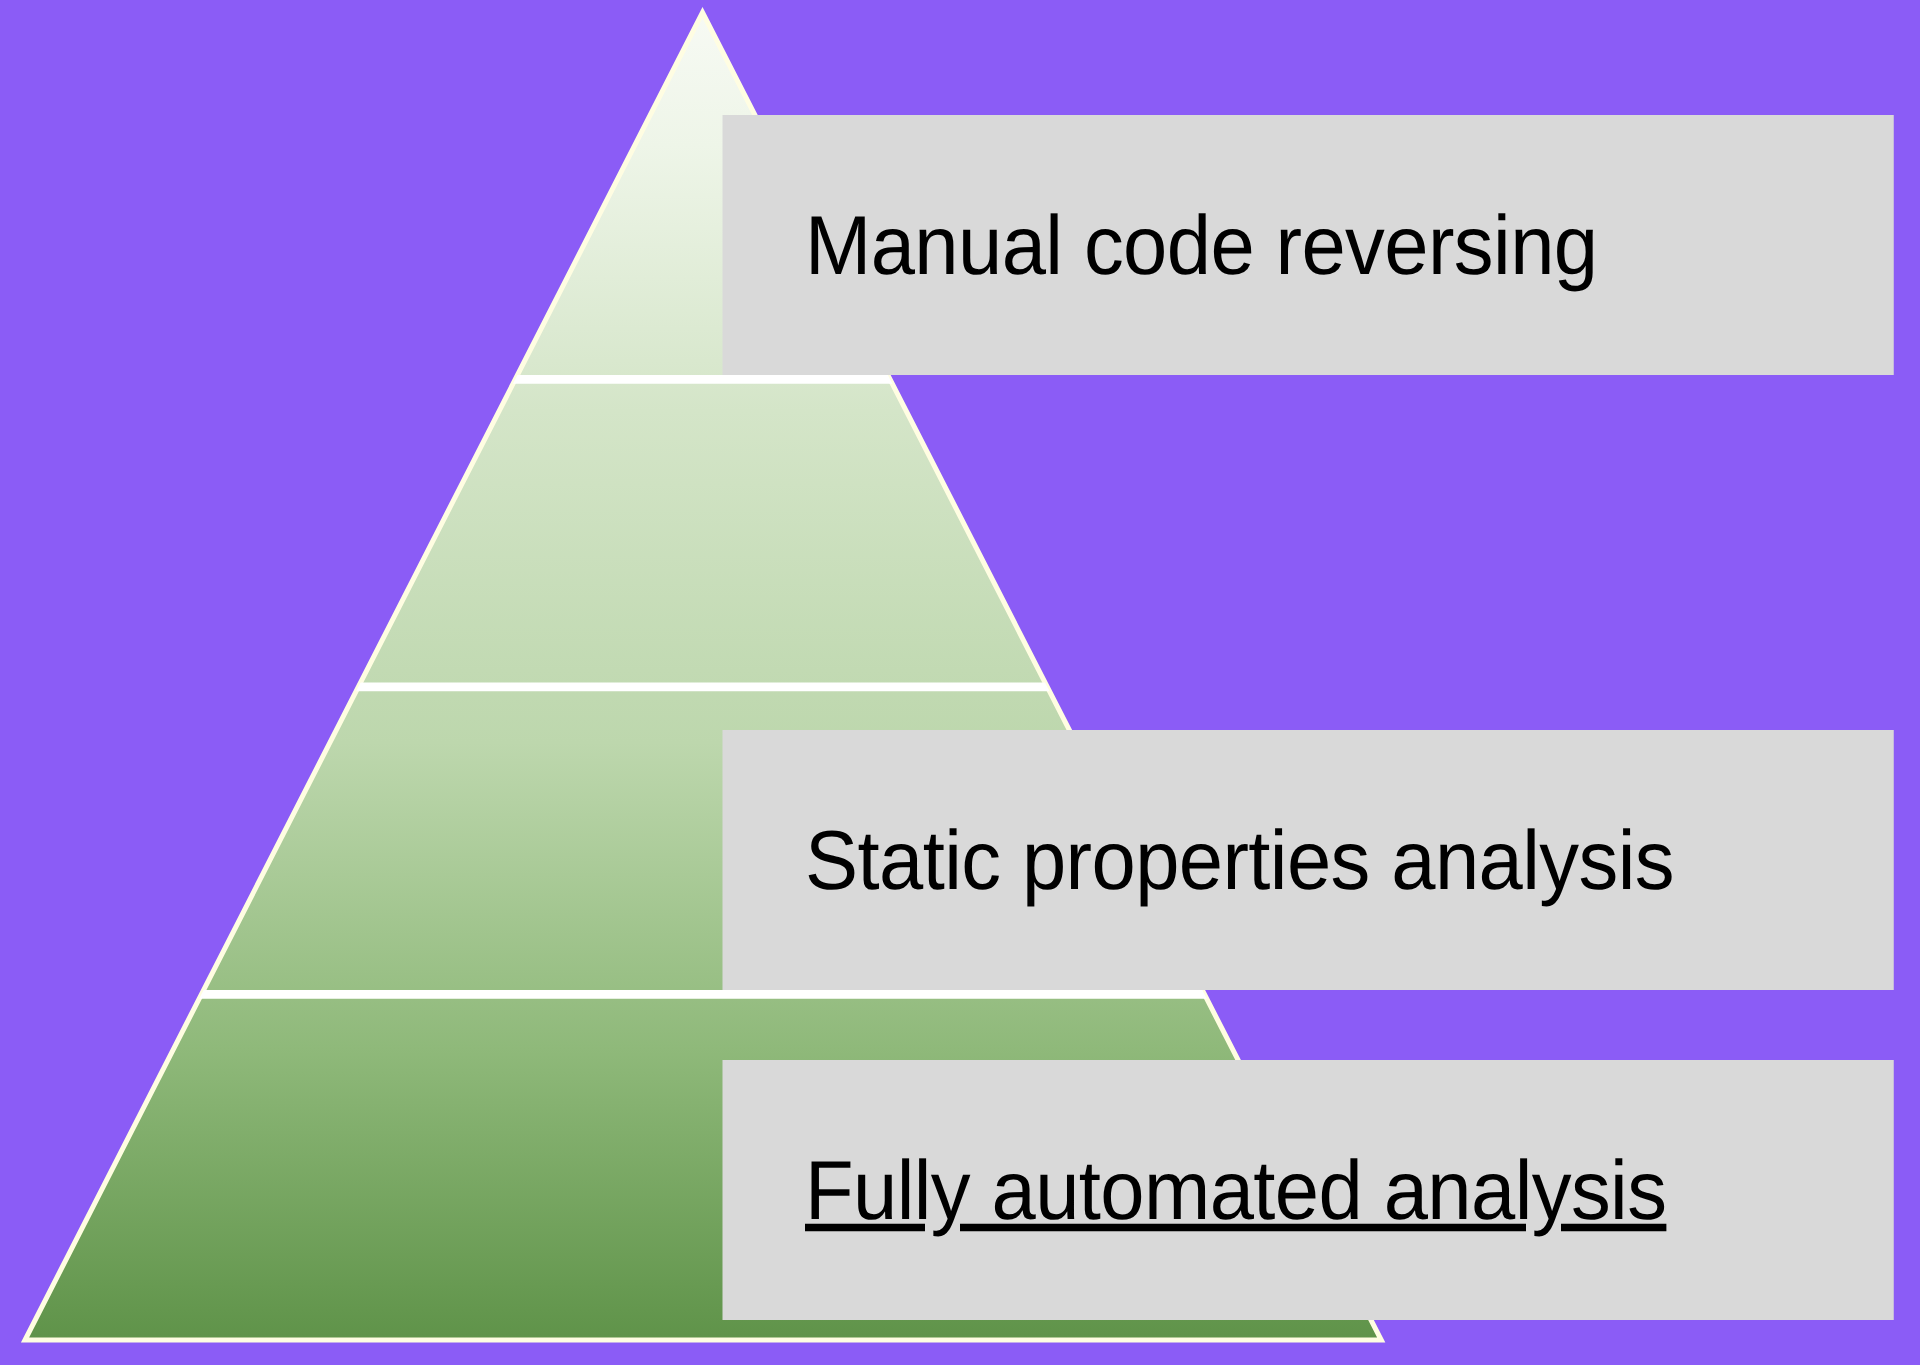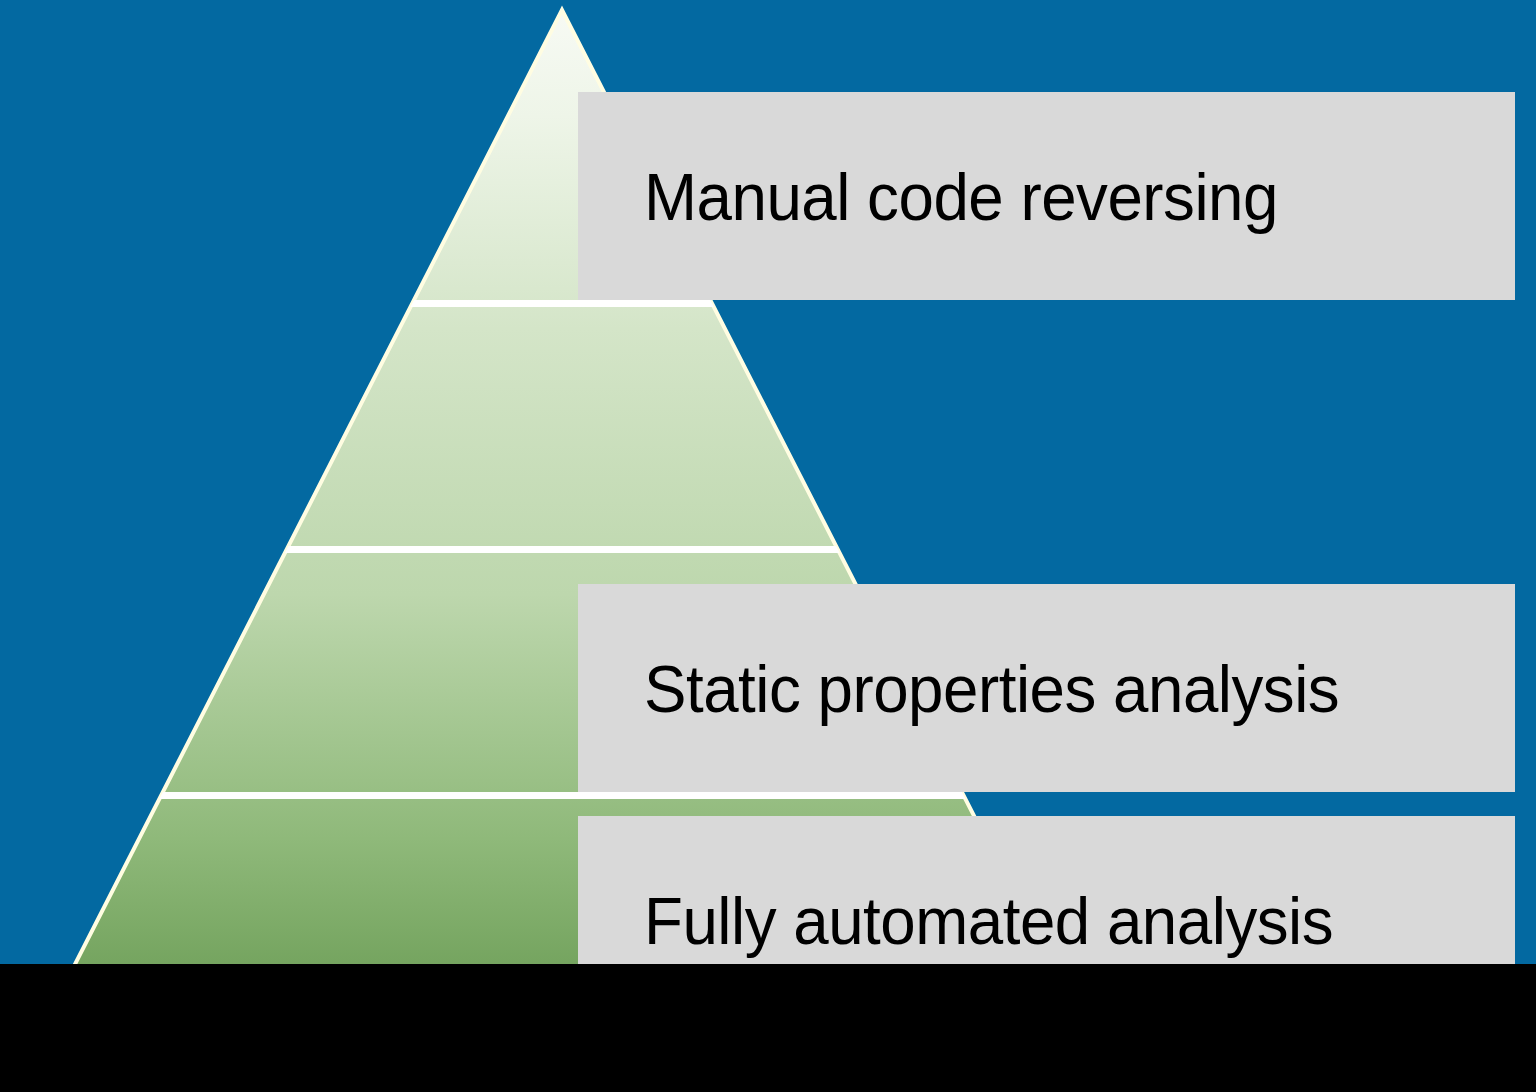--- a/index.html
+++ b/index.html
@@ -7,22 +7,22 @@
     margin: 0;
     padding: 0;
     background: #000000;
   }
   body {
     font-family: "Liberation Sans", sans-serif;
   }
   #stage {
     position: relative;
     width: 1536px;
-    height: 964px;
-    background: #0369a1;
+    height: 1092px;
+    background: #8b5cf6;
     overflow: hidden;
   }
 
   
   #pyramid-layer {
     position: absolute;
     left: 0;
     top: 0;
     width: 1536px;
     height: 1092px;
@@ -47,21 +47,21 @@
     color: #000000;
     letter-spacing: -0.5px;
     white-space: nowrap;
     font-weight: 400;
     transform: scaleX(0.95);
     transform-origin: left center;
   }
   #label-box-1 { top: 92px; }
   #label-box-2 { top: 338px; }
   #label-box-3 { top: 584px; }
-  #label-box-4 { top: 816px; }
+  #label-box-4 { top: 848px; text-decoration: underline; }
 </style>
 </head>
 <body>
 
 <div id="stage">
 
   <svg id="pyramid-layer" viewBox="0 0 1536 1092" width="1536" height="1092" xmlns="http://www.w3.org/2000/svg">
     <defs>
       <linearGradient id="pyrGrad" x1="0" y1="0" x2="0" y2="1">
         <stop offset="0.00" stop-color="#f7faf4"></stop>

